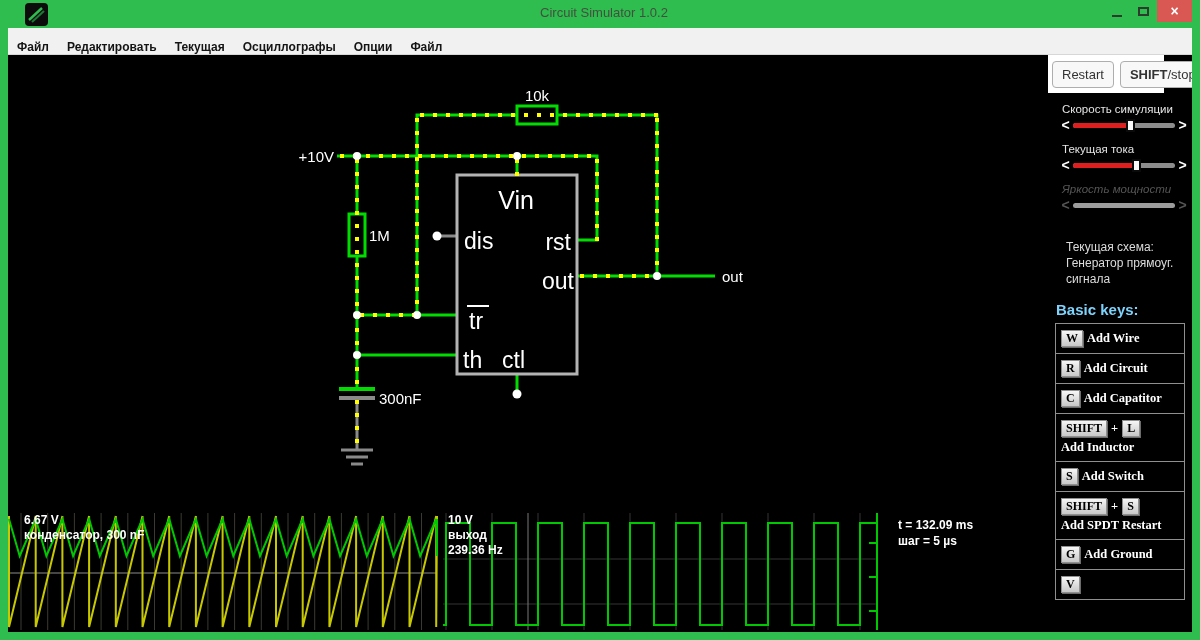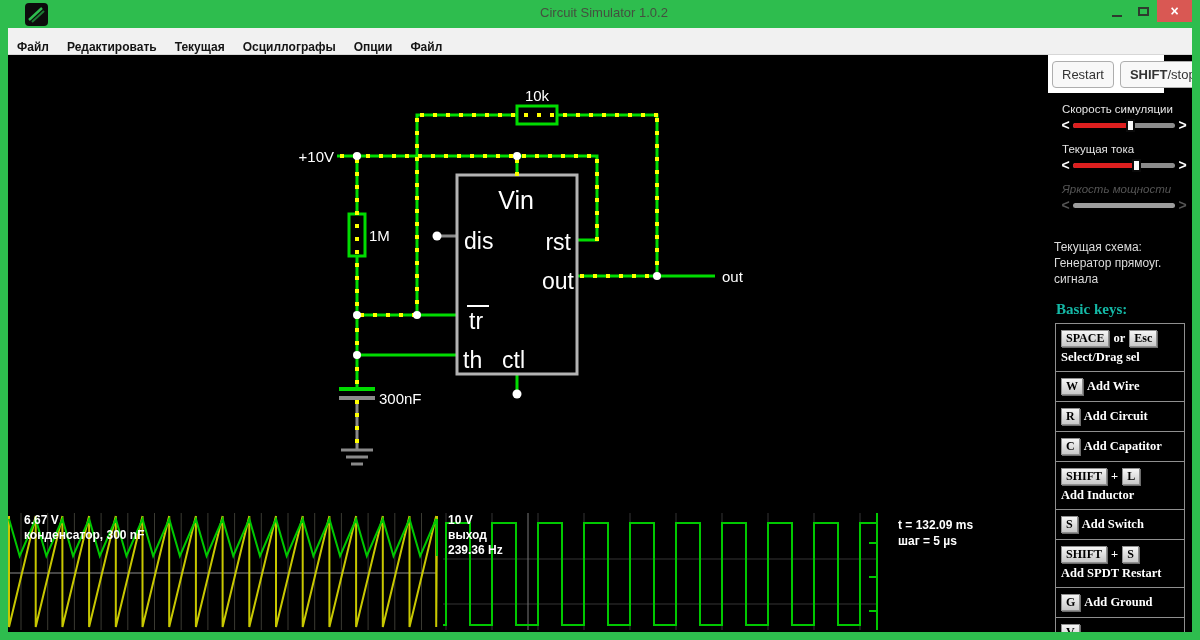--- a/index.html
+++ b/index.html
@@ -40,22 +40,22 @@
   .s-row{display:flex;align-items:center;}
   .arrow{color:#fff;font-size:14px;font-weight:bold;width:11px;text-align:center;flex:0 0 auto;}
   .track-wrap{flex:1;position:relative;height:13px;margin:0 2px;}
   .track{position:absolute;left:0;right:0;top:4px;height:5px;background:#8c8c8c;border-radius:3px;}
   .track-fill{position:absolute;left:0;top:4px;height:5px;background:#dd1f1f;border-radius:3px;width:0;}
   .thumb{position:absolute;top:0;width:9px;height:13px;background:#fafafa;
          border:2px solid #0a0a0a;}
   .slider-block.disabled .s-label{color:#555;font-style:italic;}
   .slider-block.disabled .arrow{color:#555;}
   .slider-block.disabled .track{background:#9c9c9c;}
-  .cur-circuit{font-size:12px;color:#dcdcdc;line-height:16px;margin:26px 0 0 6px;}
-  .bk-title{font-family:Liberation Serif, serif;font-size:15px;font-weight:bold;color:#14b8a6;
+  .cur-circuit{font-size:12px;color:#dcdcdc;line-height:16px;margin:26px 0 0 18px;}
+  .bk-title{font-family:Liberation Sans, sans-serif;font-size:15px;font-weight:bold;color:#7dd3fc;
             margin:14px 0 0 8px;}
   .keys-box{width:130px;margin:5px 0 0 7px;border:1px solid #8f8f8f;}
   .key-item{padding:6px 5px;}
   .key-item + .key-item{border-top:1px solid #8f8f8f;}
   .caps{display:flex;align-items:center;flex-wrap:wrap;gap:4px;}
   .cap{display:inline-block;background:linear-gradient(#f6f6f6,#c8c8c8);border:1px solid #8f8f8f;
        box-shadow:1px 1px 0 rgba(120,120,120,.9);padding:0 4px;color:#000;
        font-family:"Liberation Serif",serif;font-size:12px;font-weight:bold;line-height:15px;}
   .tok,.key-label{font-family:"Liberation Serif",serif;font-size:12.5px;font-weight:bold;color:#fff;}
   .key-item.block .key-label{display:block;margin-top:3px;}
@@ -366,28 +366,20 @@
       </div>
     </div>
 
     <div class="cur-circuit">
         <div>Текущая схема:</div>
         <div>Генератор прямоуг.</div>
         <div>сигнала</div>
       </div>
     <div class="bk-title">Basic keys:</div>
     <div class="keys-box">
-        <div class="key-item block">
-          <div class="caps">
-            <span class="cap">SPACE</span>
-            <span class="tok">or</span>
-            <span class="cap">Esc</span>
-          </div>
-          <span class="key-label">Select/Drag sel</span>
-        </div>
         <div class="key-item">
           <div class="caps">
             <span class="cap">W</span>
             <span class="key-label">Add Wire</span>
           </div>
         </div>
         <div class="key-item">
           <div class="caps">
             <span class="cap">R</span>
             <span class="key-label">Add Circuit</span>

